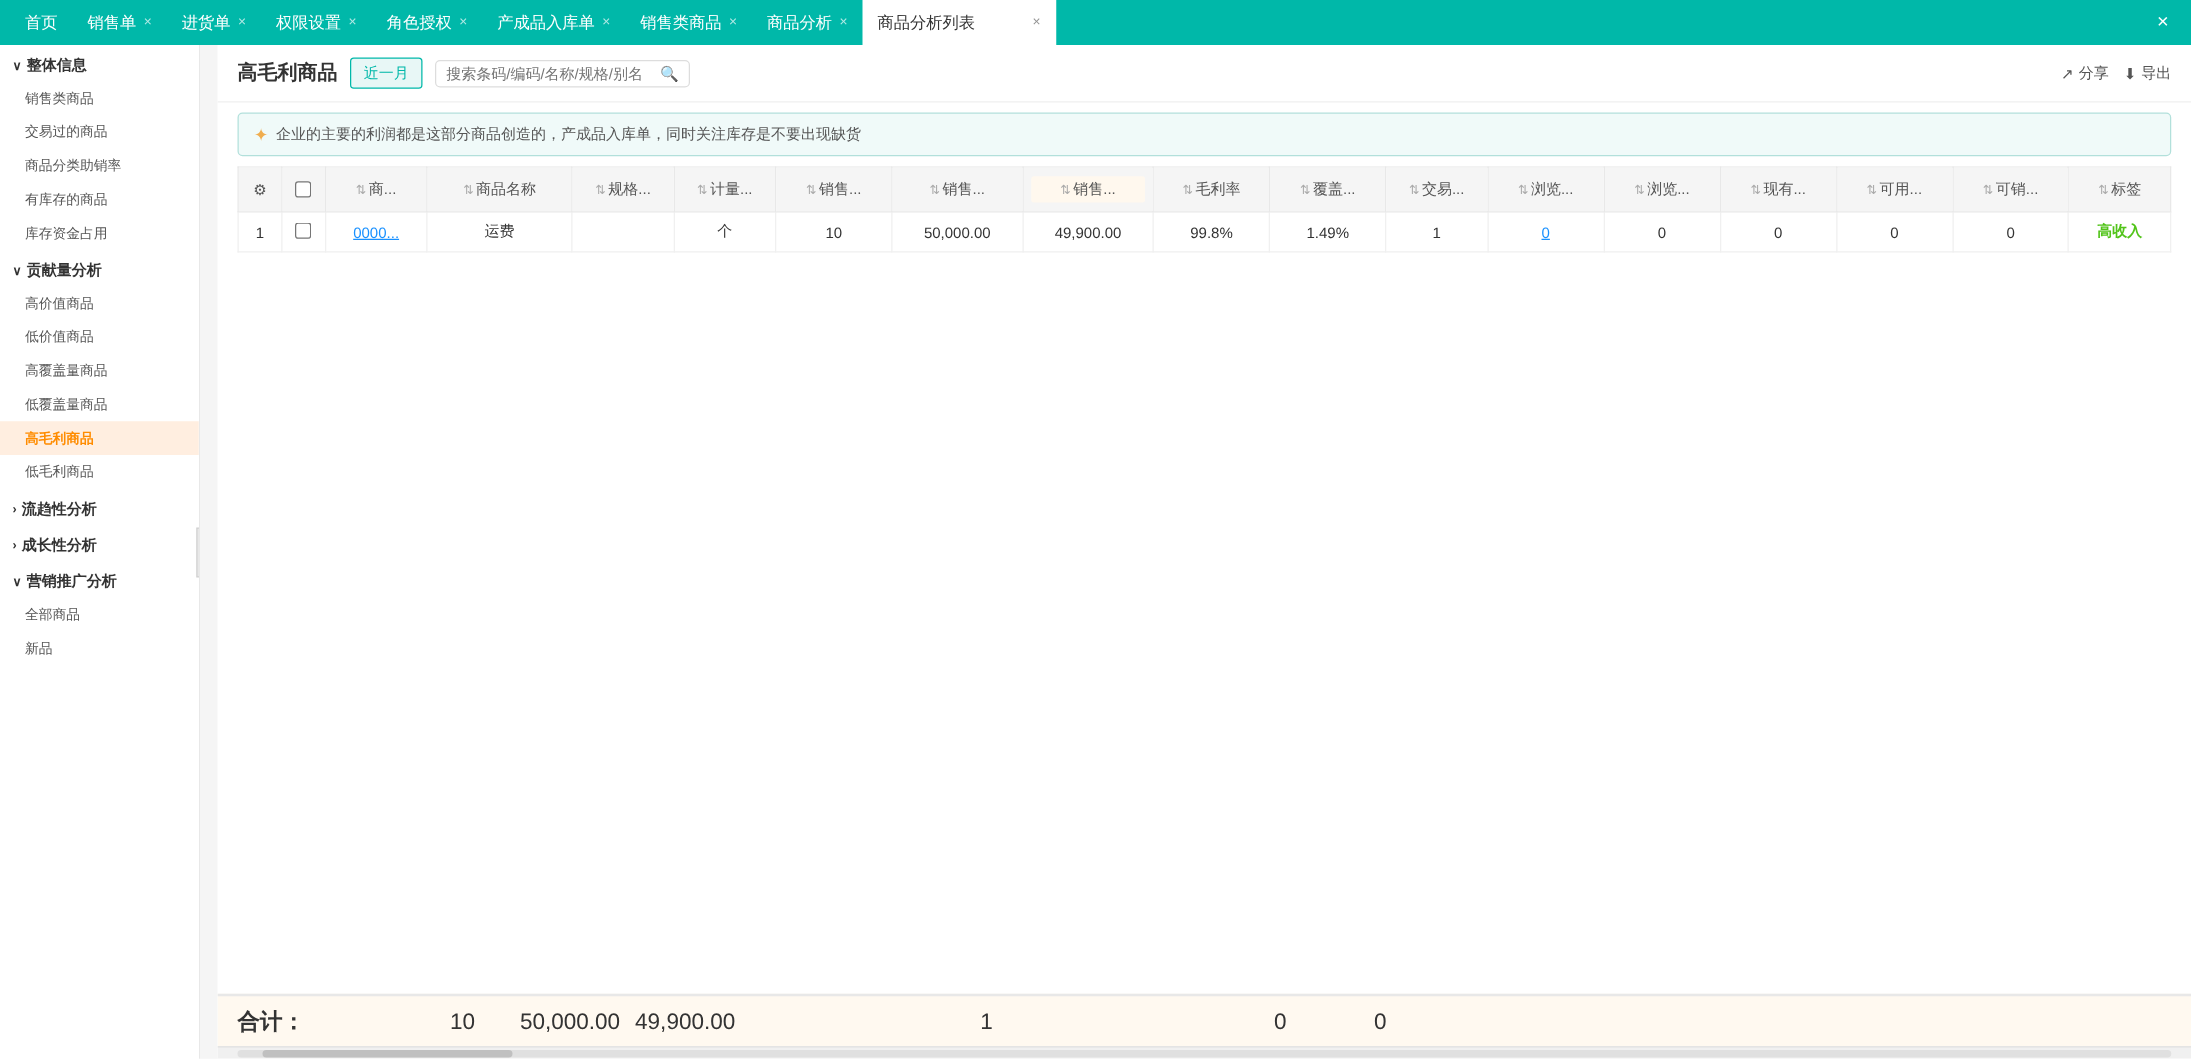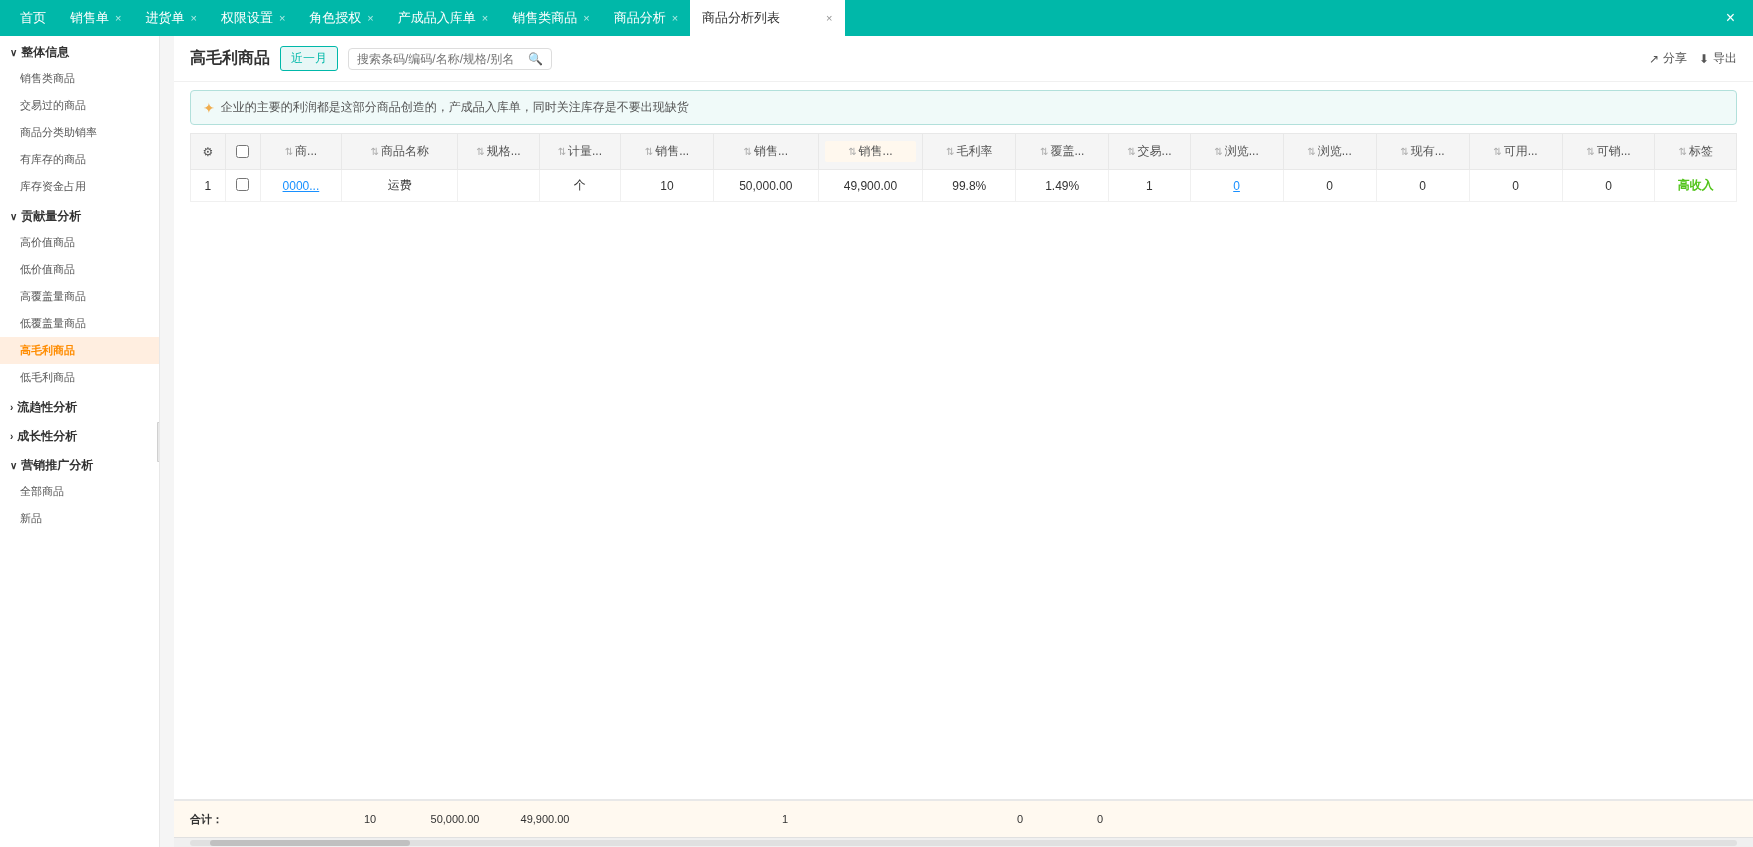--- a/index.html
+++ b/index.html
@@ -225,21 +225,21 @@
     .link-style { color: #1890ff; text-decoration: underline; cursor: pointer; }
     .sort-icon { color: #aaa; font-size: 10px; cursor: pointer; }
 
     
     .footer-total {
       display: flex;
       align-items: center;
       border-top: 2px solid #e8e8e8;
       background: #fff9f0;
       padding: 8px 16px;
-      font-size: 11px;
+      font-size: 18px;
       color: #333;
       min-height: 38px;
       flex-shrink: 0;
     }
     .total-label {
       width: 140px;
       font-weight: bold;
     }
     .total-cells {
       display: flex;

